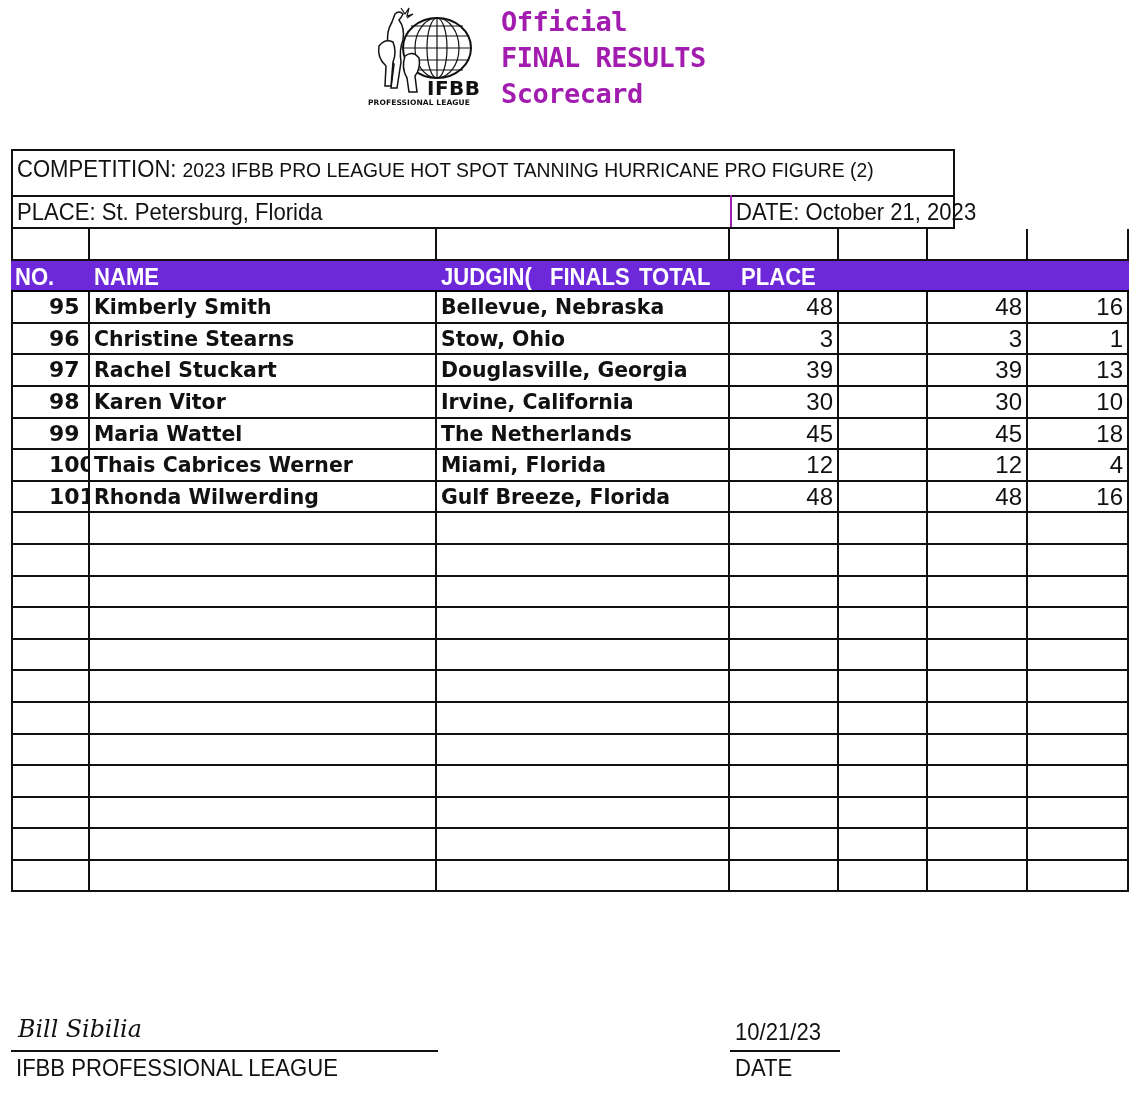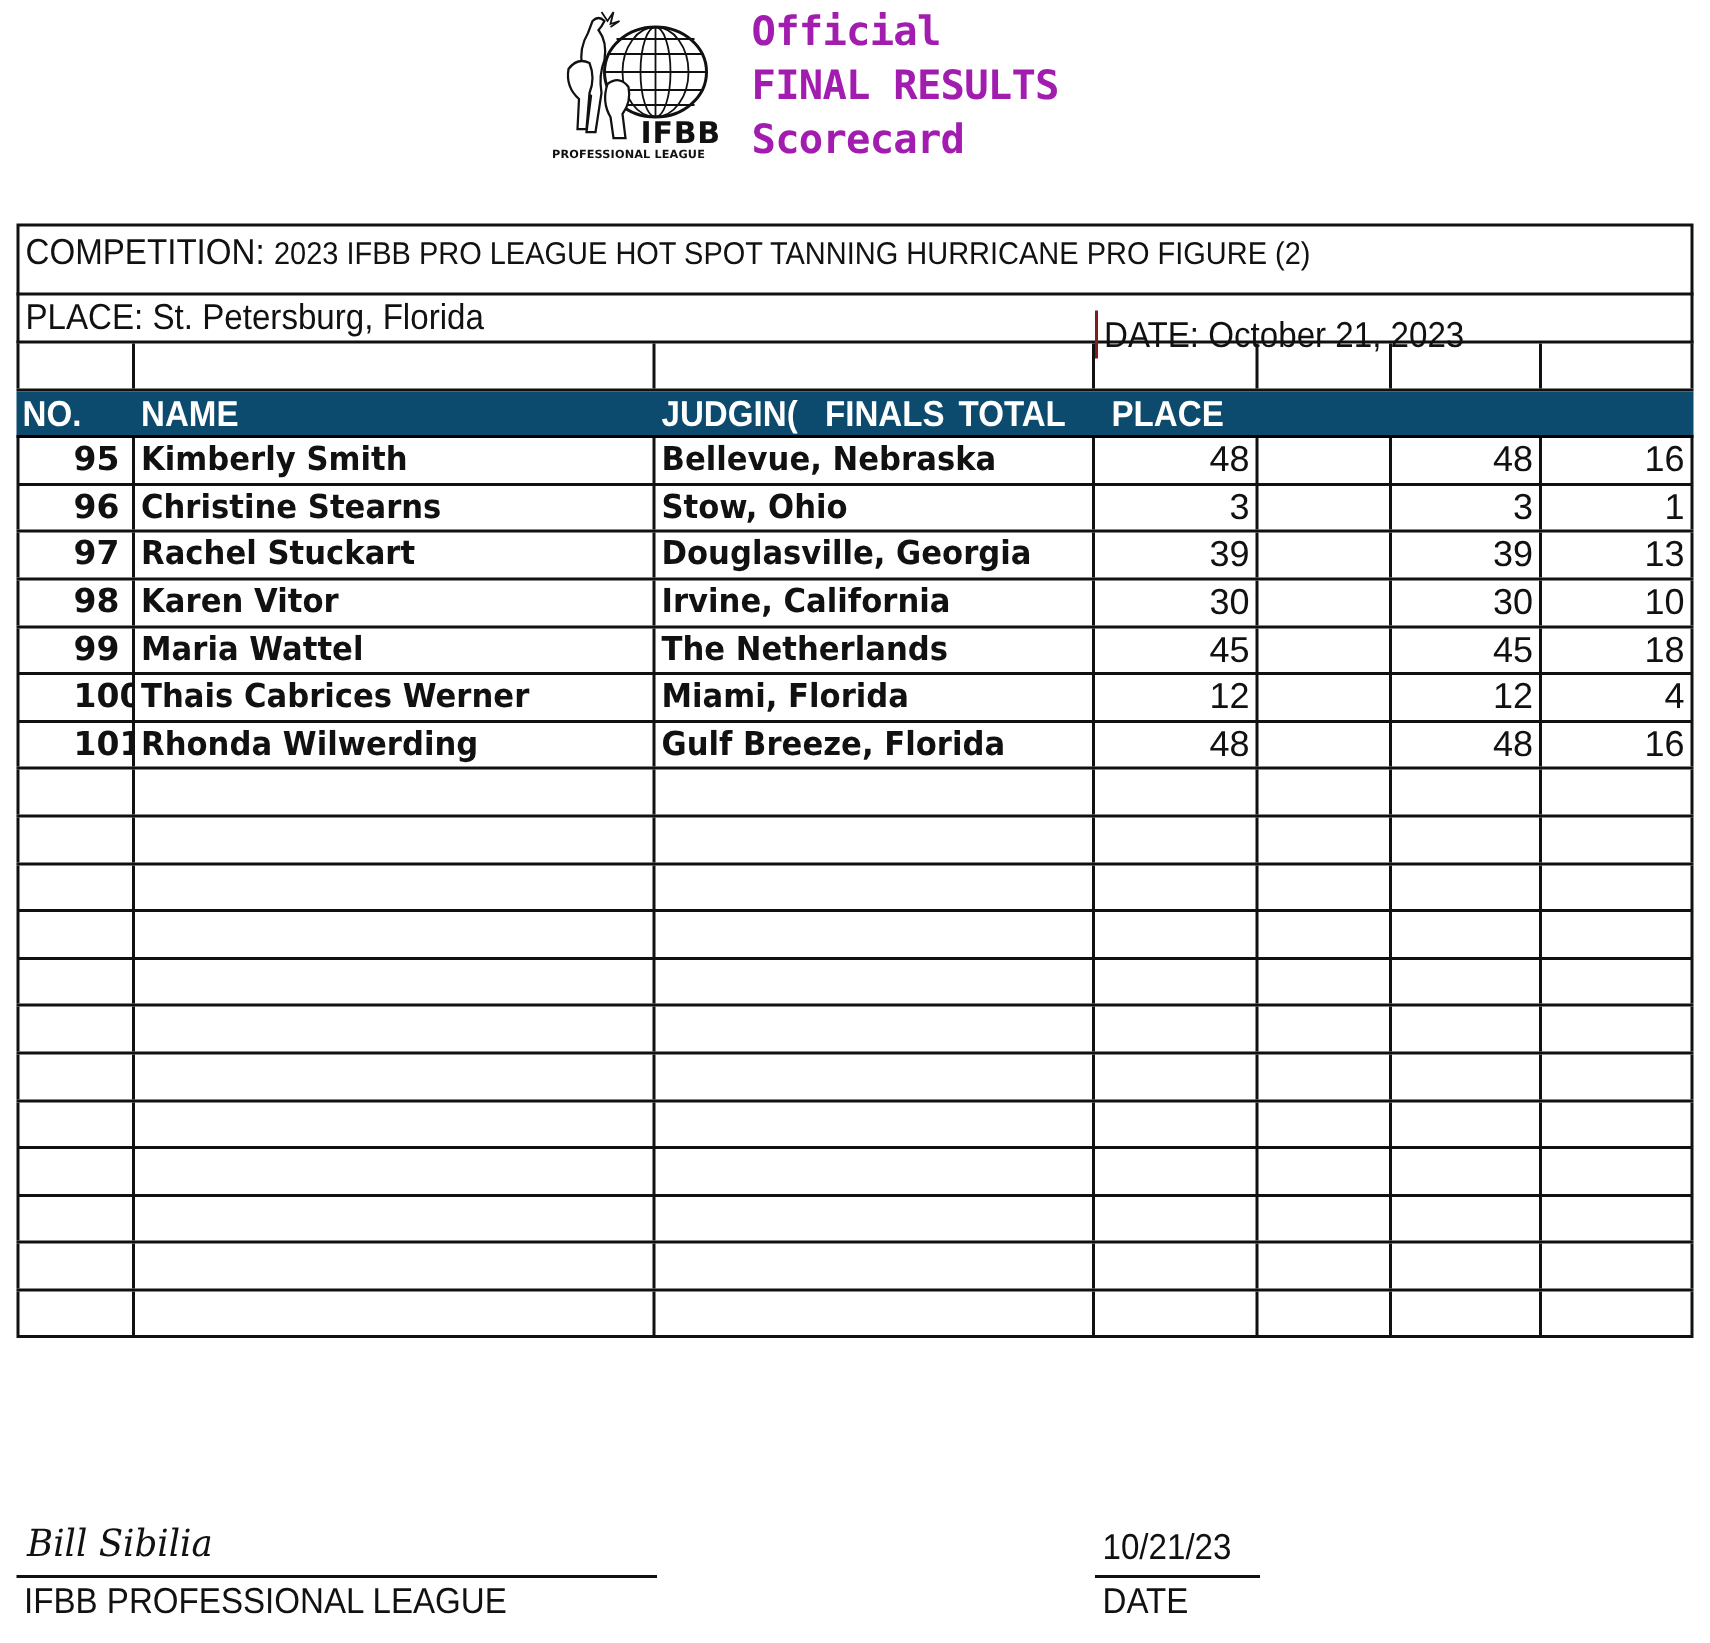--- a/index.html
+++ b/index.html
@@ -9,37 +9,37 @@
   .header { position: absolute; left: 365px; top: 4px; width: 380px; height: 104px; }
   .logo { position: absolute; left: 0; top: 2px; width: 128px; height: 100px; }
   .logo svg { position: absolute; left: 0; top: 0; }
   .logo-ifbb { position: absolute; left: 62px; top: 70px; font-family: "DejaVu Sans", sans-serif; font-weight: bold; font-size: 20px; letter-spacing: 0.5px; color: #111; }
   .logo-pl { position: absolute; left: 3px; top: 92px; font-family: "DejaVu Sans", sans-serif; font-weight: bold; font-size: 7.5px; color: #111; white-space: nowrap; letter-spacing: 0.1px; }
   .title-block { position: absolute; left: 136px; top: 0; font-family: "DejaVu Sans Mono", monospace; font-weight: bold; font-size: 27px; line-height: 36px; color: #a21caf; letter-spacing: -0.5px; }
   .title-block div { white-space: nowrap; }
 
   
   .sheet { position: absolute; left: 11px; top: 149px; width: 1118px; }
-  .row { position: absolute; left: 0; width: 1118px; box-sizing: border-box; }
+  .row { position: absolute; left: 0; width: 944px; box-sizing: border-box; }
   .row-comp { top: 0; height: 48px; border: 2px solid #111; }
   .row-place { top: 46px; height: 34px; border: 2px solid #111; border-top: none; }
   .comp-label { position: absolute; left: 4px; top: 4px; font-size: 24px; white-space: nowrap; transform: scaleX(0.92); transform-origin: left center; }
   .comp-value { font-size: 21px; }
   .place-label { position: absolute; left: 4px; top: 3px; font-size: 24px; white-space: nowrap; transform: scaleX(0.92); transform-origin: left center; }
-  .date-cell { position: absolute; left: 717px; top: 12px; height: 32px; border-left: 2px solid #7f1d1d; text-align: right; }
+  .date-cell { position: absolute; left: 717px; top: 0; height: 32px; border-left: 2px solid #a21caf; text-align: right; }
   .date-label { position: absolute; left: 4px; top: 3px; font-size: 24px; white-space: nowrap; transform: scaleX(0.92); transform-origin: left center; }
 
   .grid { position: absolute; left: 0; top: 80px; width: 1118px; }
   .grow { position: relative; display: flex; height: 31.6px; box-sizing: border-box; border-bottom: 2px solid #111; }
   .grow .c { box-sizing: border-box; border-right: 2px solid #111; height: 100%; position: relative; overflow: hidden; }
   .grow .c:first-child { border-left: 2px solid #111; }
   .w-no { width: 79px; } .w-name { width: 347px; } .w-country { width: 293px; }
   .w-judging { width: 109px; } .w-finals { width: 89px; } .w-total { width: 100px; } .w-place { width: 101px; }
 
-  .hdr { background: #0c4a6e; border-bottom: 2px solid #000; }
+  .hdr { background: #6d28d9; border-bottom: 2px solid #000; }
   .hdr .c { border-right: none !important; border-left: none !important; color: #fff; font-weight: bold; font-size: 24px; padding-left: 4px; line-height: 31px; white-space: nowrap; }
   .hdr .c span { display: inline-block; transform: scaleX(0.92); transform-origin: left center; }
   .hdr .w-place span { margin-left: 2px; }
 
   .drow .no { font-family: "DejaVu Sans", sans-serif; font-weight: bold; font-size: 22px; text-align: right; padding-right: 11px; line-height: 30px; padding-left: 36px; }
   .drow .name, .drow .country { font-family: "DejaVu Sans", sans-serif; font-size: 22px; padding-left: 4px; line-height: 30px; white-space: nowrap; font-weight: bold; }
   .drow .name span, .drow .country span { display: inline-block; transform: scaleX(0.93); transform-origin: left center; }
   .drow .num { font-size: 24px; text-align: right; padding-right: 4px; line-height: 30px; }
 
   

